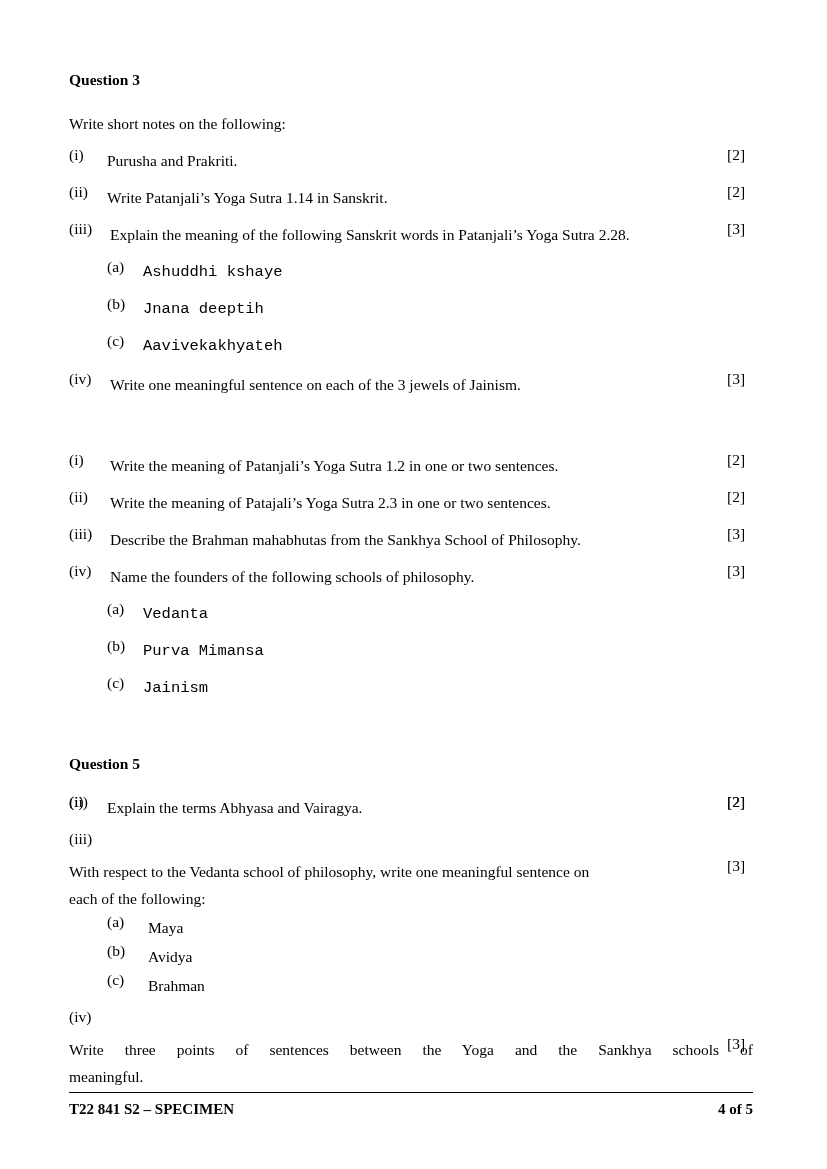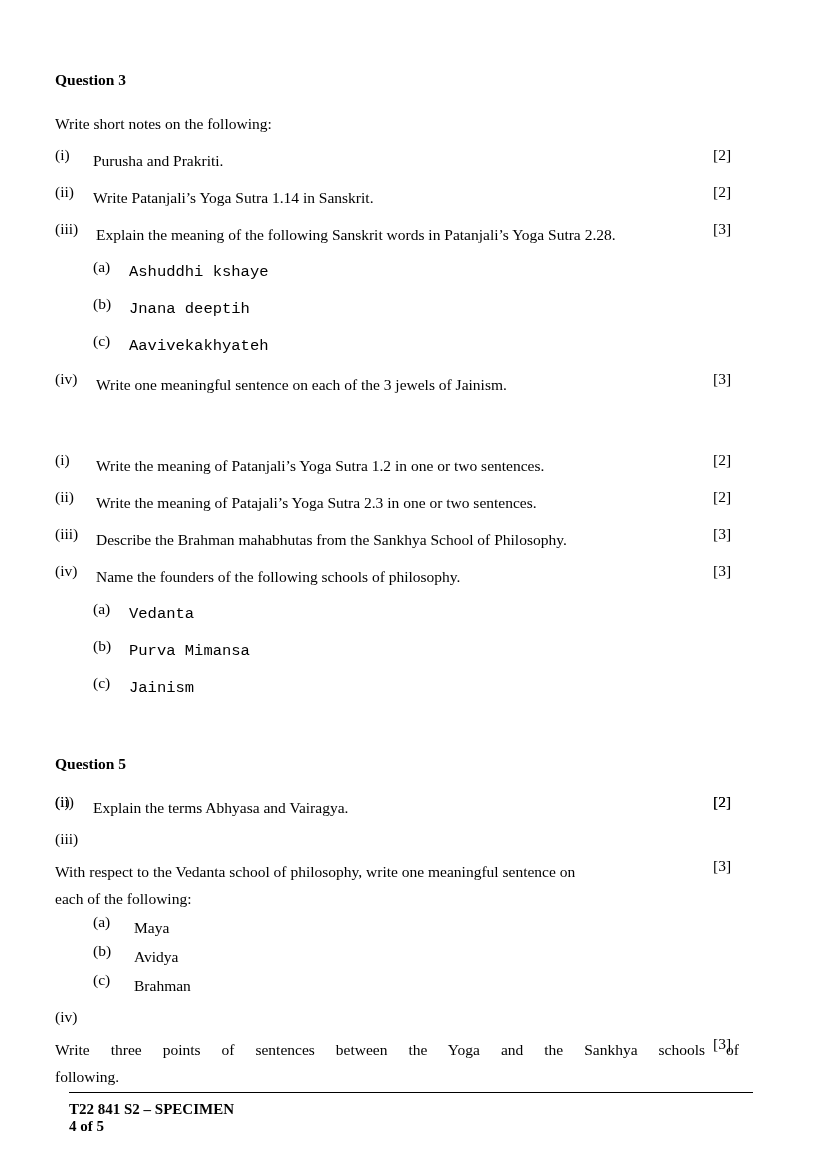--- a/index.html
+++ b/index.html
@@ -11,21 +11,21 @@
     position: relative;
     width: 827px;
     height: 1169px;
     background: #ffffff;
     font-family: "Liberation Serif", "DejaVu Serif", serif;
     color: #000000;
     overflow: hidden;
   }
   .content {
     position: absolute;
-    left: 55px;
+    left: 69px;
     top: 0;
     width: 684px;
   }
 
   
   .qblock { position: relative; }
   .qheading {
     font-weight: bold;
     font-size: 15.5px;
     line-height: 1;
@@ -79,21 +79,20 @@
     width: 684px;
     height: 0;
   }
   .footer-row {
     display: flex;
     justify-content: space-between;
     align-items: baseline;
     font-weight: bold;
     font-size: 15px;
     padding-top: 8px;
-    flex-direction: column;
   }
 </style>
 </head>
 <body>
 
 <div class="page">
 
   <div class="content">
 
     <div class="qblock" style="margin-top:72px;">
@@ -218,21 +217,21 @@
         <div class="item ind-d" style="margin-top:2px;">
           <span class="marker">(c)</span>
           <span class="body">Brahman</span>
         </div>
       </div>
 
       <div class="item ind-b justify" style="margin-top:10px;">
         <span class="marker">(iv)</span>
         <span class="body">
           <span style="display:block; text-align:justify; text-align-last:justify;">Write three points of sentences between the Yoga and the Sankhya schools of</span>
-          <span style="display:block;">following.</span>
+          <span style="display:block;">meaningful.</span>
         </span>
         <span class="marks second-line">[3]</span>
       </div>
     </div>
 
   </div>
 
   <div class="footer">
     <div class="footer-rule"></div>
     <div class="footer-row">

